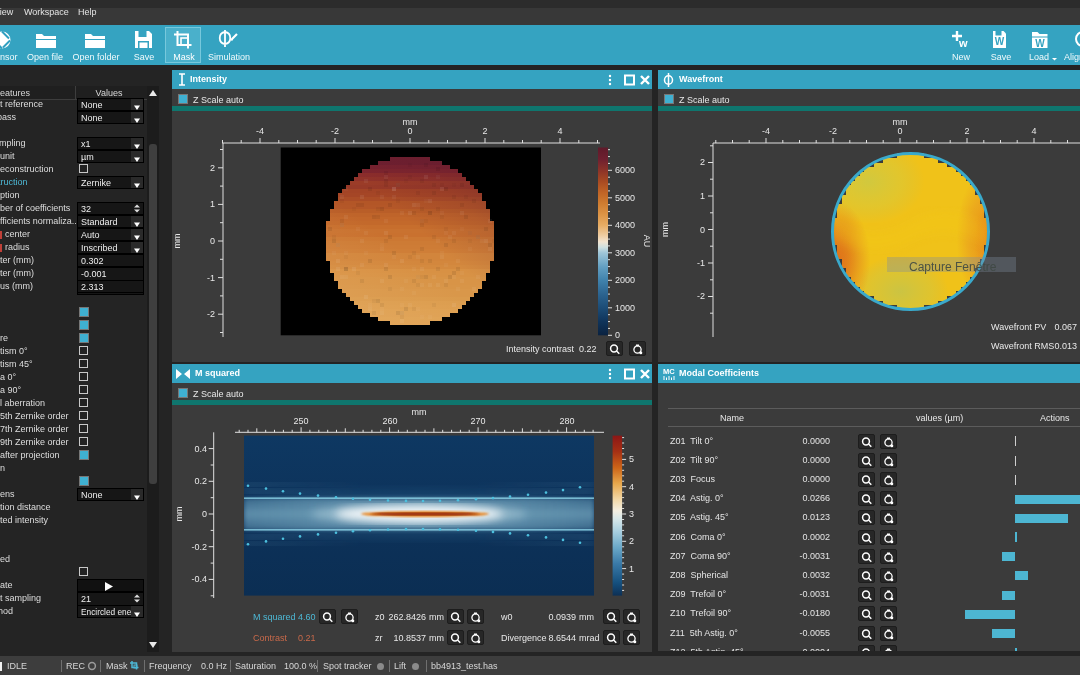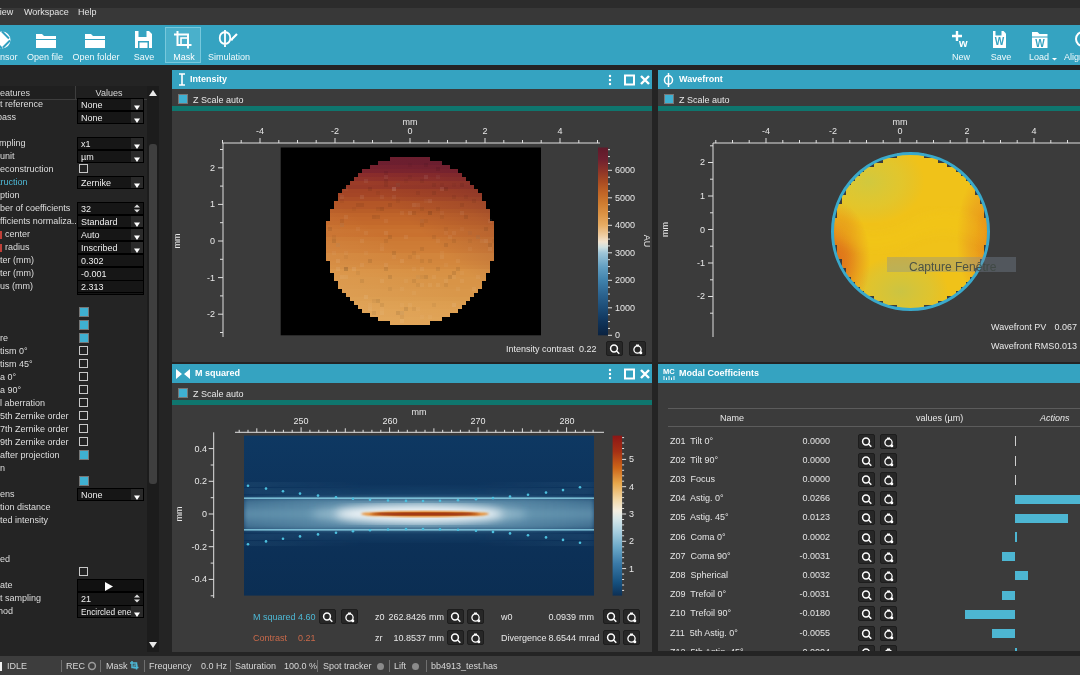--- a/index.html
+++ b/index.html
@@ -1096,21 +1096,21 @@
           <line x1="6" y1="9" x2="6" y2="13"></line>
           <line x1="8.5" y1="10.5" x2="8.5" y2="13"></line>
           <line x1="11" y1="9" x2="11" y2="13"></line>
         </g>
   </svg>
   <span style="margin-left:21px;">Modal Coefficients</span>
  </div>
  <div class="abs" style="left:10px;right:0;top:44px;height:19px;border-top:1px solid #5c5c5c;border-bottom:1px solid #5c5c5c;">
   <div class="lbl" style="left:52px;top:4px;color:#e8e8e8;">Name</div>
   <div class="lbl" style="left:248px;top:4px;color:#e8e8e8;">values (µm)</div>
-  <div class="lbl" style="left:372px;top:4px;color:#e8e8e8;font-style:italic;">Actions</div>
+  <div class="lbl" style="left:372px;top:4px;color:#e8e8e8;">Actions</div>
  </div>
 <div class="lbl" style="left:12px;top:72px;color:#e4e4e4;">Z01&nbsp; Tilt 0°</div>
     <div class="lbl" style="left:112px;top:72px;width:60px;text-align:right;color:#e4e4e4;">0.0000</div>
     <div class="btn" style="left:200px;top:70px;"><svg width="15" height="13" viewBox="0 0 15 13">
         <circle cx="7" cy="5.5" r="3.4" fill="none" stroke="#fff" stroke-width="1.5"></circle>
         <path d="M9.5,8 l2.8,2.8" stroke="#fff" stroke-width="1.5"></path>
       </svg></div>
     <div class="btn" style="left:222px;top:70px;"><svg width="15" height="13" viewBox="0 0 15 13">
         <circle cx="7.5" cy="6.5" r="3.6" fill="none" stroke="#fff" stroke-width="1.3"></circle>
         <path d="M6,2.2 h3 M7.5,2.2 v1.4" stroke="#fff" stroke-width="1.4"></path>

